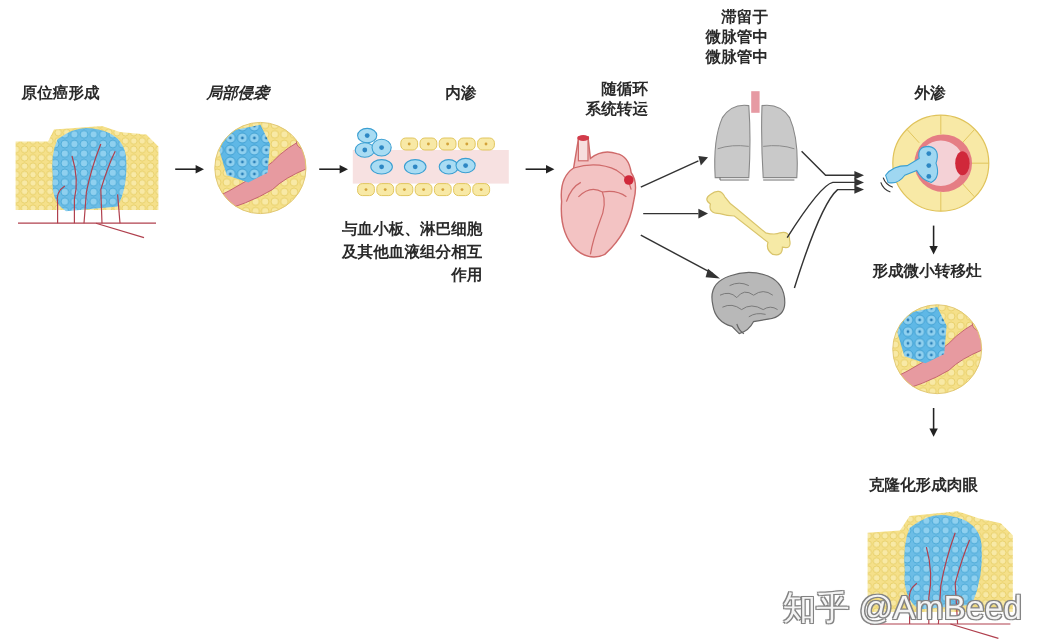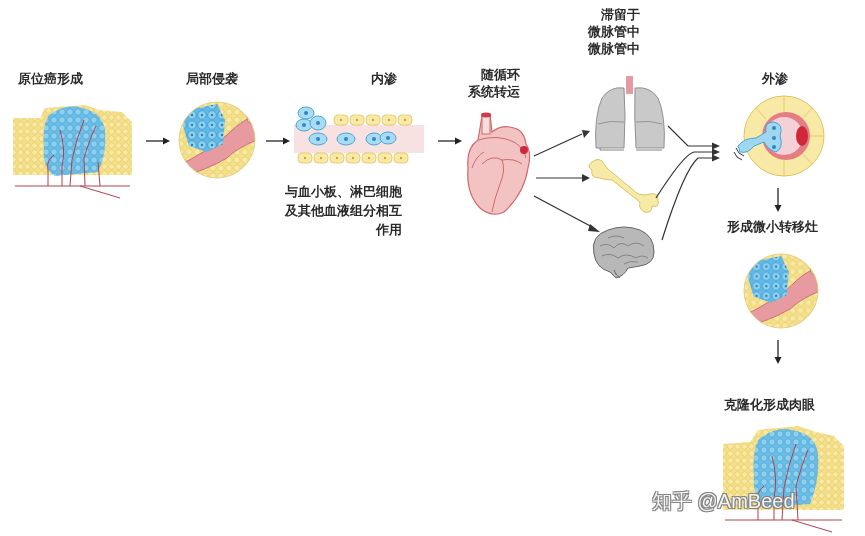--- a/index.html
+++ b/index.html
@@ -2,35 +2,35 @@
 <html><head>
 <meta charset="utf-8">
 <style>
   html, body { margin:0; padding:0; background:#ffffff; }
   body { width:865px; height:536px; position:relative; overflow:hidden;
          font-family:"DejaVu Sans", "Liberation Sans", sans-serif; color:#222; }
   .lbl { position:absolute; font-size:13px; font-weight:bold; text-align:right; line-height:17px; color:#2a2a2a; white-space:nowrap; }
   .lbl span { display:block; }
   .fig { position:absolute; }
   svg { display:block; overflow:visible; }
-  .watermark { position:absolute; font-size:20px; color:rgba(255,255,255,0.92); font-family:"Liberation Sans", sans-serif;
+  .watermark { position:absolute; font-size:28px; color:rgba(255,255,255,0.92); font-family:"Liberation Sans", sans-serif;
                text-shadow: 0 0 1px #777, 0 0 1px #777, 1px 1px 0 #888, -1px -1px 0 #888, 1px -1px 0 #888, -1px 1px 0 #888; letter-spacing:0px; }
 </style>
 </head>
 <body>
 
 <div class="lbl" style="left:18px; top:70px;">原位癌形成</div>
-<div class="lbl" style="left:186px; top:70px;">局部侵袭</div>
+<div class="lbl" style="left:172px; top:70px;font-style:italic;">局部侵袭</div>
 <div class="lbl" style="left:340px; top:70px;padding-left:31px;">内渗</div>
 <div class="lbl" style="left:285px; top:182px; line-height:19px;">
   <span>与血小板、淋巴细胞</span>
   <span>及其他血液组分相互</span>
   <span>作用</span>
 </div>
-<div class="lbl" style="left:468px; top:66px;">
+<div class="lbl" style="left:488px; top:66px;">
   <span>随循环</span>
   <span>系统转运</span>
 </div>
 <div class="lbl" style="left:588px; top:6px;">
   <span>滞留于</span>
   <span>微脉管中</span>
   <span>微脉管中</span>
 </div>
 <div class="lbl" style="left:762px; top:70px;">外渗</div>
 <div class="lbl" style="left:727px; top:218px;">形成微小转移灶</div>

